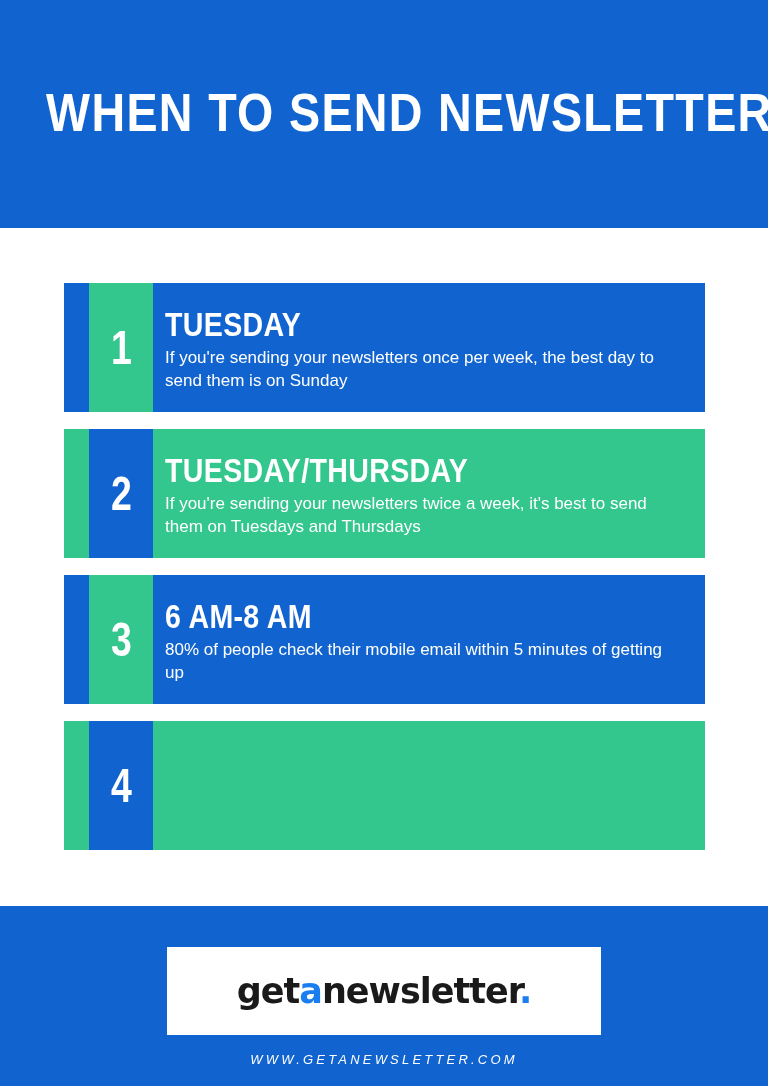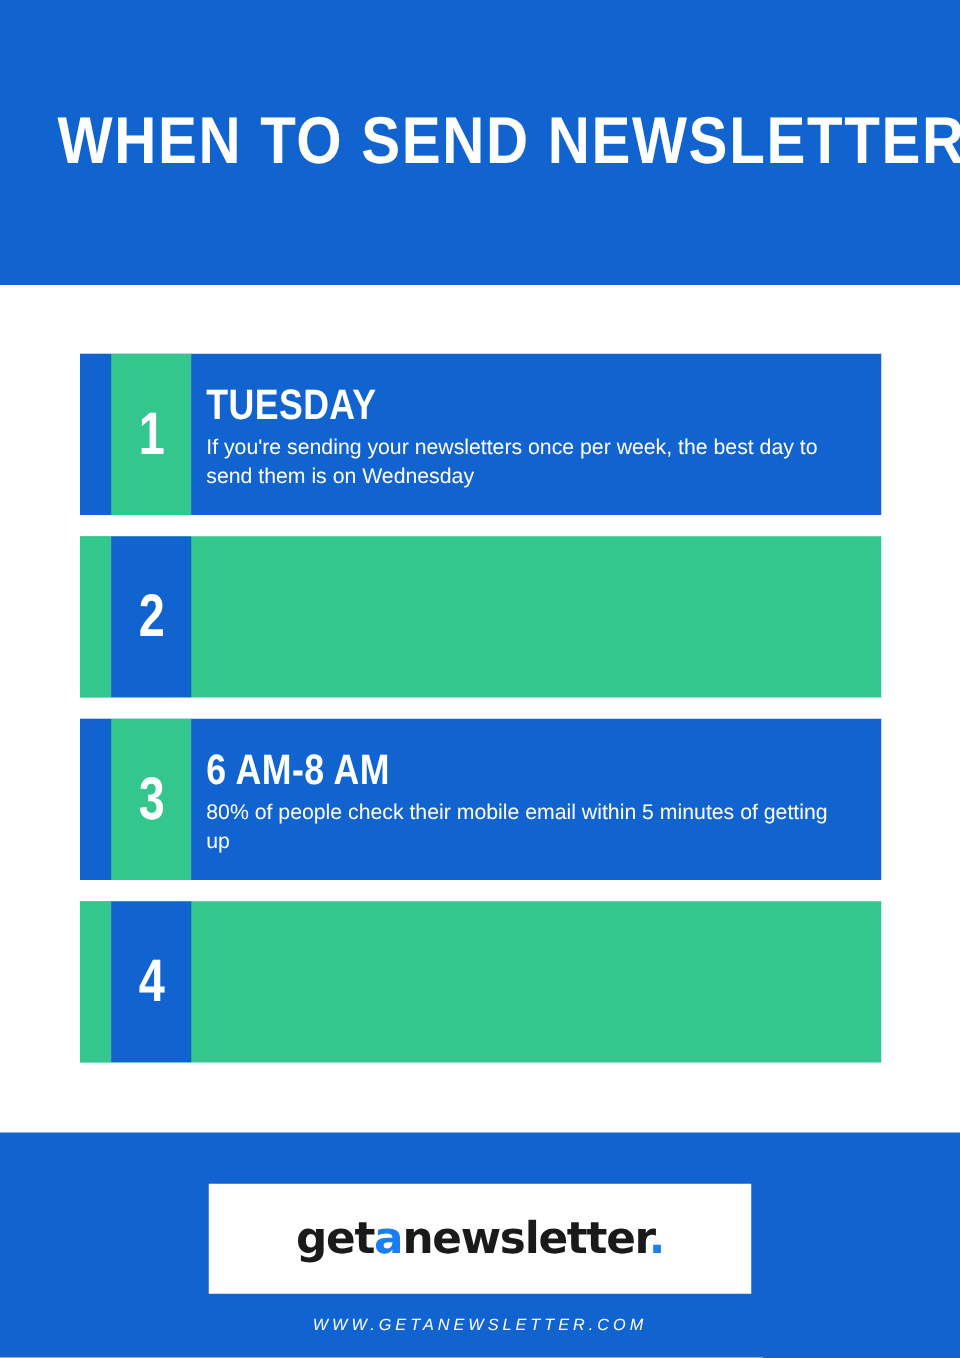--- a/index.html
+++ b/index.html
@@ -182,28 +182,32 @@
 
   <div class="rows">
 
     <div class="row variant-blue">
       <div class="row-edge"></div>
       <div class="row-number-block">
         <span class="row-number">1</span>
       </div>
       <div class="row-body">
         <div class="row-heading">TUESDAY</div>
-        <div class="row-desc">If you're sending your newsletters once per week, the best day to send them is on Wednesday</div>
+        <div class="row-desc">If you're sending your newsletters once per week, the best day to send them is on Sunday</div>
       </div>
     </div>
 
     <div class="row variant-green">
       <div class="row-edge"></div>
       <div class="row-number-block">
         <span class="row-number">2</span>
+      </div>
+      <div class="row-body">
+        <div class="row-heading">TUESDAY/THURSDAY</div>
+        <div class="row-desc">If you're sending your newsletters twice a week, it's best to send them on Tuesdays and Thursdays</div>
       </div>
     </div>
 
     <div class="row variant-blue">
       <div class="row-edge"></div>
       <div class="row-number-block">
         <span class="row-number">3</span>
       </div>
       <div class="row-body">
         <div class="row-heading">6 AM-8 AM</div>

